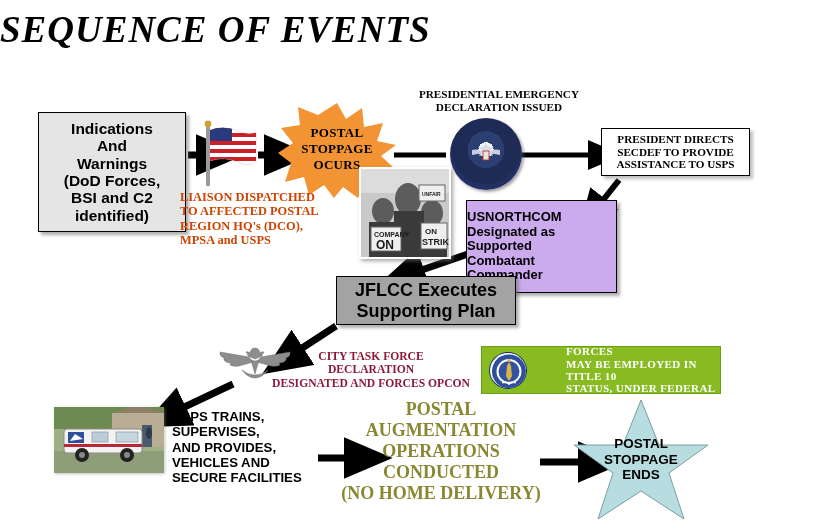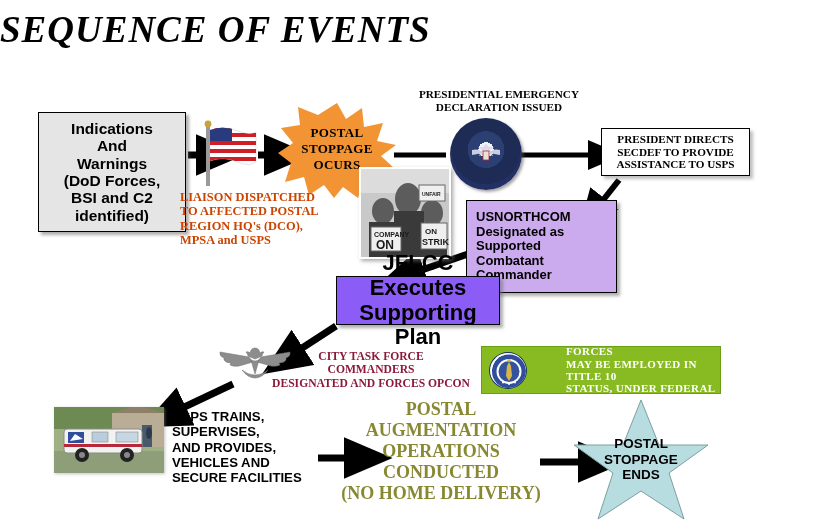--- a/index.html
+++ b/index.html
@@ -44,26 +44,25 @@
     font-family:"Liberation Serif", serif;
     font-weight:bold;font-size:11.2px;color:#000;
     box-shadow:3px 3px 3px rgba(130,130,130,.5);
     text-align:center;
   }
   .box-nc{
     left:466px;top:200px;width:151px;height:93px;
     background:#ccaaee;
     font-weight:bold;font-size:13px;color:#000;
     justify-content:flex-start;text-align:left;
-    padding-left:9px;
   }
   .box-jflcc{
-    left:336px;top:276px;width:164px;height:49px;
-    background:#8b5cf6;
-    font-weight:bold;font-size:22px;color:#000;
+    left:336px;top:276px;width:180px;height:49px;
+    background:#a3a3a3;
+    font-weight:bold;font-size:18px;color:#000;
   }
   .box-ng{
     left:481px;top:346px;width:240px;height:48px;
     background:#88bb22;border:1px solid #6aa015;
     justify-content:flex-start;text-align:left;
     padding-left:84px;
     font-family:"Liberation Serif", serif;
     font-weight:bold;font-size:11px;color:#ffffff;
     letter-spacing:.4px;
     box-shadow:none;
@@ -317,21 +316,21 @@
         <path d="M31 13 L2 8 q-1 4 4 6 L6 16 q2 3 7 3 l-1 2 q4 2 9 1 l14 -4 z"></path>
         <path d="M43 13 L72 8 q1 4 -4 6 l0 2 q-2 3 -7 3 l1 2 q-4 2 -9 1 l-14 -4 z"></path>
         <path d="M33 16 l4 14 4 -14 q-4 2 -8 0 z"></path>
         <path d="M24 26 q6 5 13 5 q7 0 13 -5 q-6 8 -13 8 q-7 0 -13 -8 z"></path>
       </g>
     </svg>
   </div>
 
   <div class="txt txt-ctf">
     <div>CITY TASK FORCE</div>
-    <div>COMMANDERS</div>
+    <div>DECLARATION</div>
     <div>DESIGNATED AND FORCES OPCON</div>
   </div>
 
   <div class="box box-ng">
     <div>
       <span>NATIONAL GUARD FORCES</span>
       <span>MAY BE EMPLOYED IN TITLE 10</span>
       <span>STATUS, UNDER FEDERAL C2</span>
     </div>
   </div>

